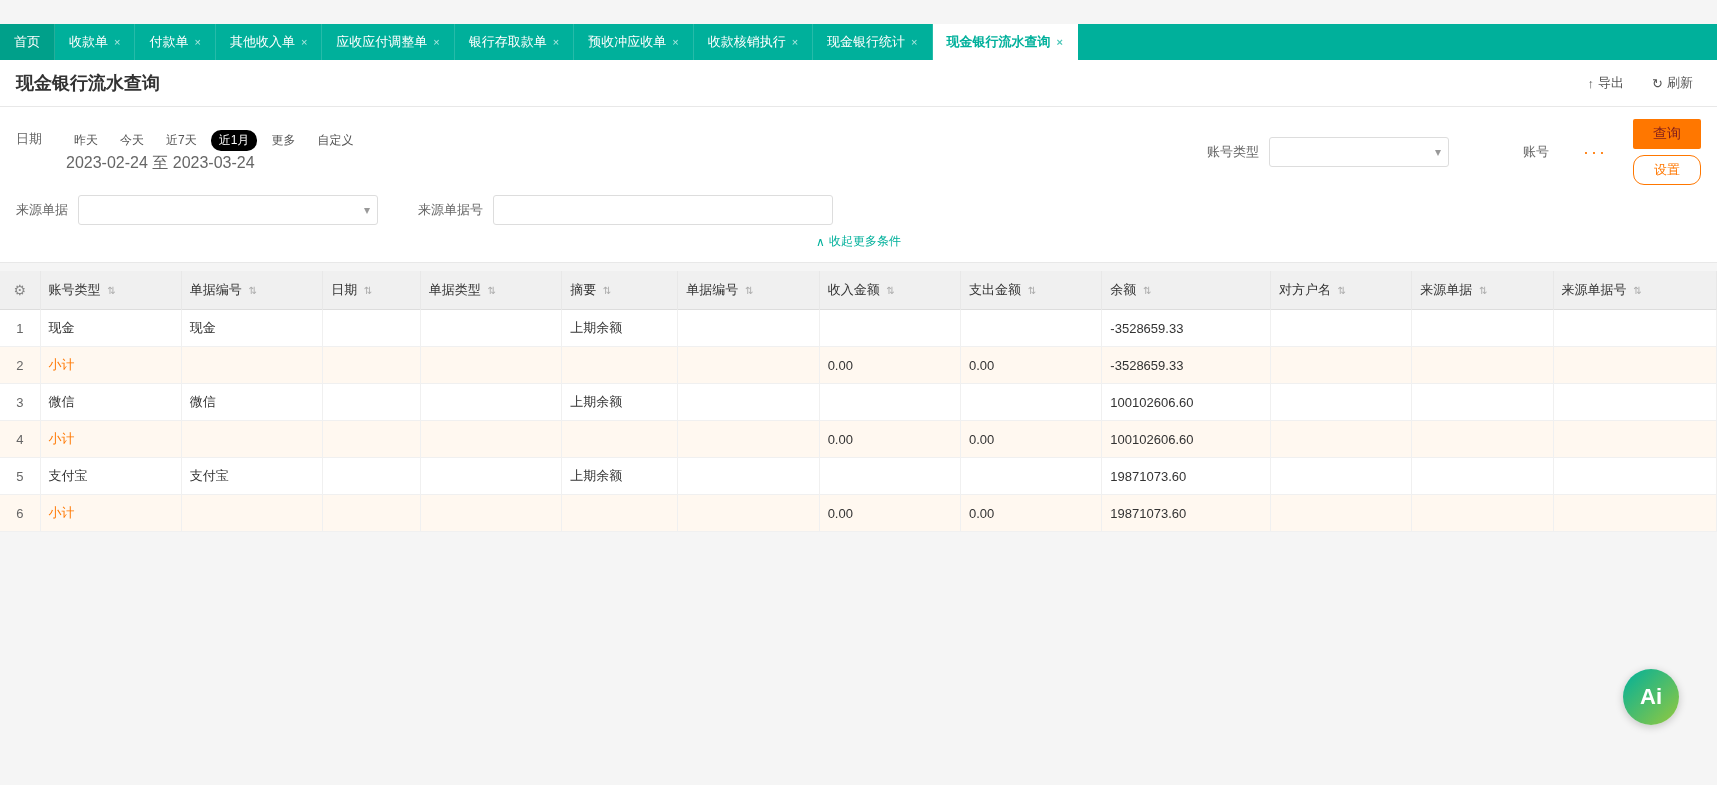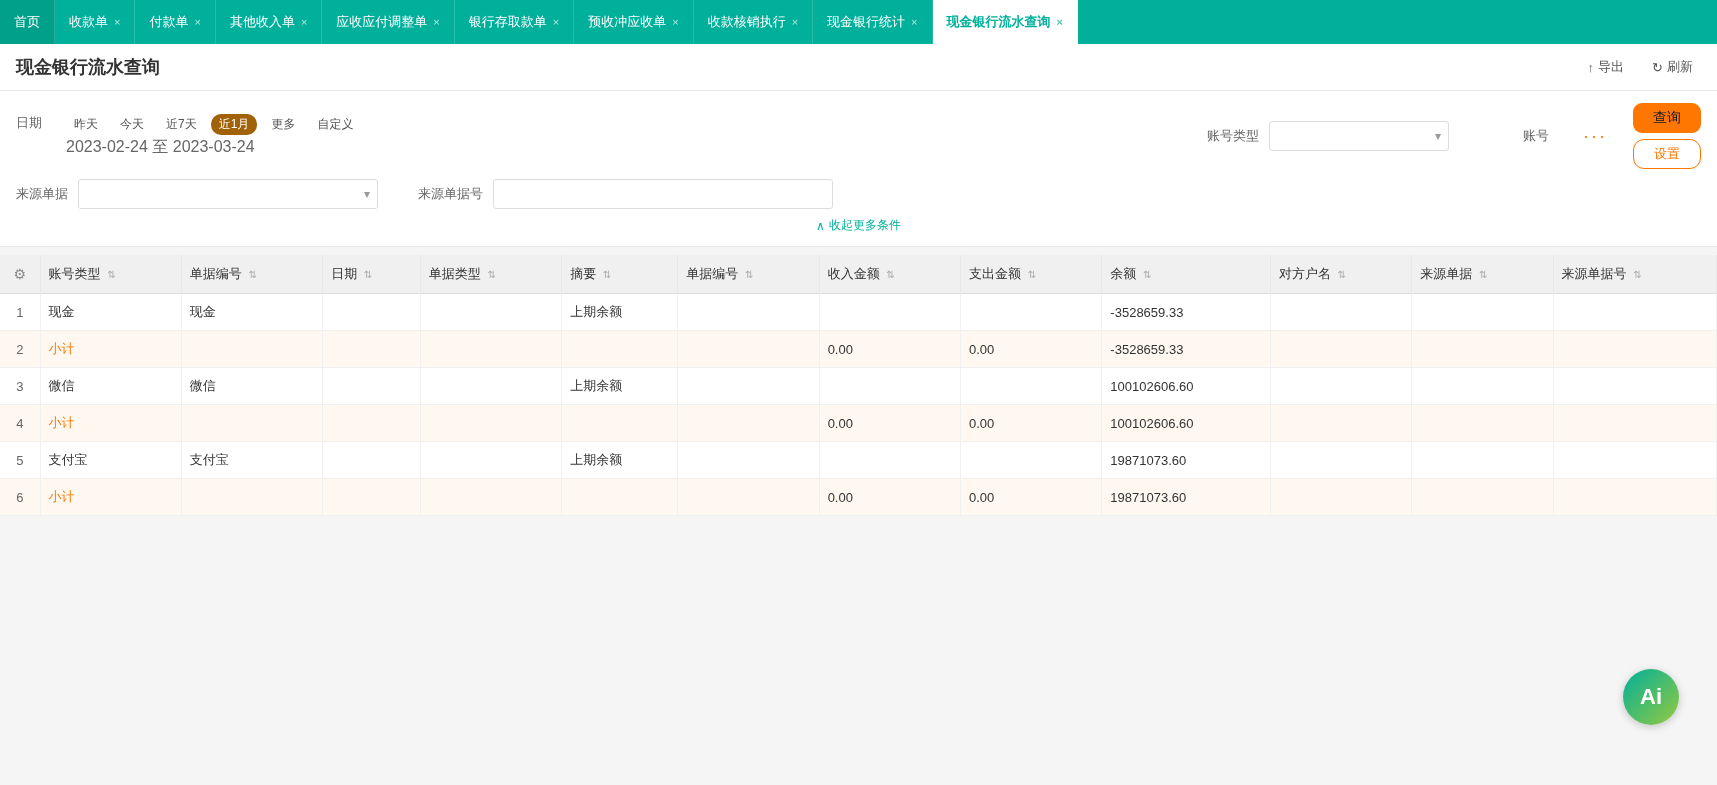--- a/index.html
+++ b/index.html
@@ -3,22 +3,23 @@
   <meta charset="utf-8">
   <style>
     * { box-sizing: border-box; margin: 0; padding: 0; }
     body { font-family: 'Microsoft YaHei', Arial, sans-serif; font-size: 13px; background: #f5f5f5; color: #333; }
 
     
     .top-nav {
       background: #00b09b;
       display: flex;
       align-items: center;
-      height: 44px;
+      height: 36px;
       overflow: hidden;
+      margin-top: 24px;
     }
     .nav-item {
       display: flex;
       align-items: center;
       padding: 0 14px;
       color: #fff;
       cursor: pointer;
       white-space: nowrap;
       font-size: 13px;
       border-right: 1px solid rgba(255,255,255,0.15);
@@ -91,21 +92,21 @@
       align-items: center;
     }
     .date-option {
       padding: 2px 8px;
       border-radius: 10px;
       cursor: pointer;
       font-size: 12px;
       color: #555;
     }
     .date-option.active {
-      background: #a16207;
+      background: #000000;
       color: #fff;
       border-radius: 10px;
     }
     .date-range {
       font-size: 16px;
       color: #666;
       margin-top: 2px;
     }
     .filter-select {
       border: 1px solid #ddd;
@@ -171,23 +172,23 @@
       color: #ff7700;
       font-size: 18px;
       cursor: pointer;
       letter-spacing: 2px;
       line-height: 1;
     }
 
     
     .query-btn {
       background: #ff7700;
-      color: #0f172a;
+      color: #7f1d1d;
       border: none;
-      border-radius: 9px;
+      border-radius: 2px;
       padding: 6px 20px;
       font-size: 14px;
       cursor: pointer;
       white-space: nowrap;
     }
     .settings-btn {
       background: #fff;
       color: #ff7700;
       border: 1px solid #ff7700;
       border-radius: 11px;

